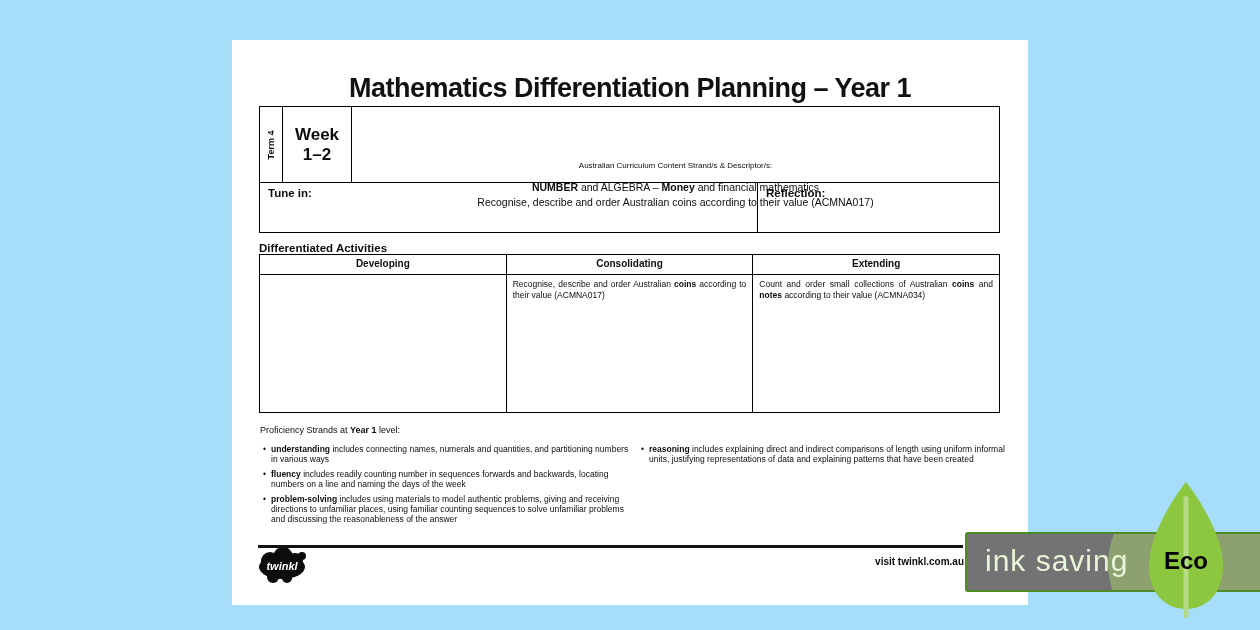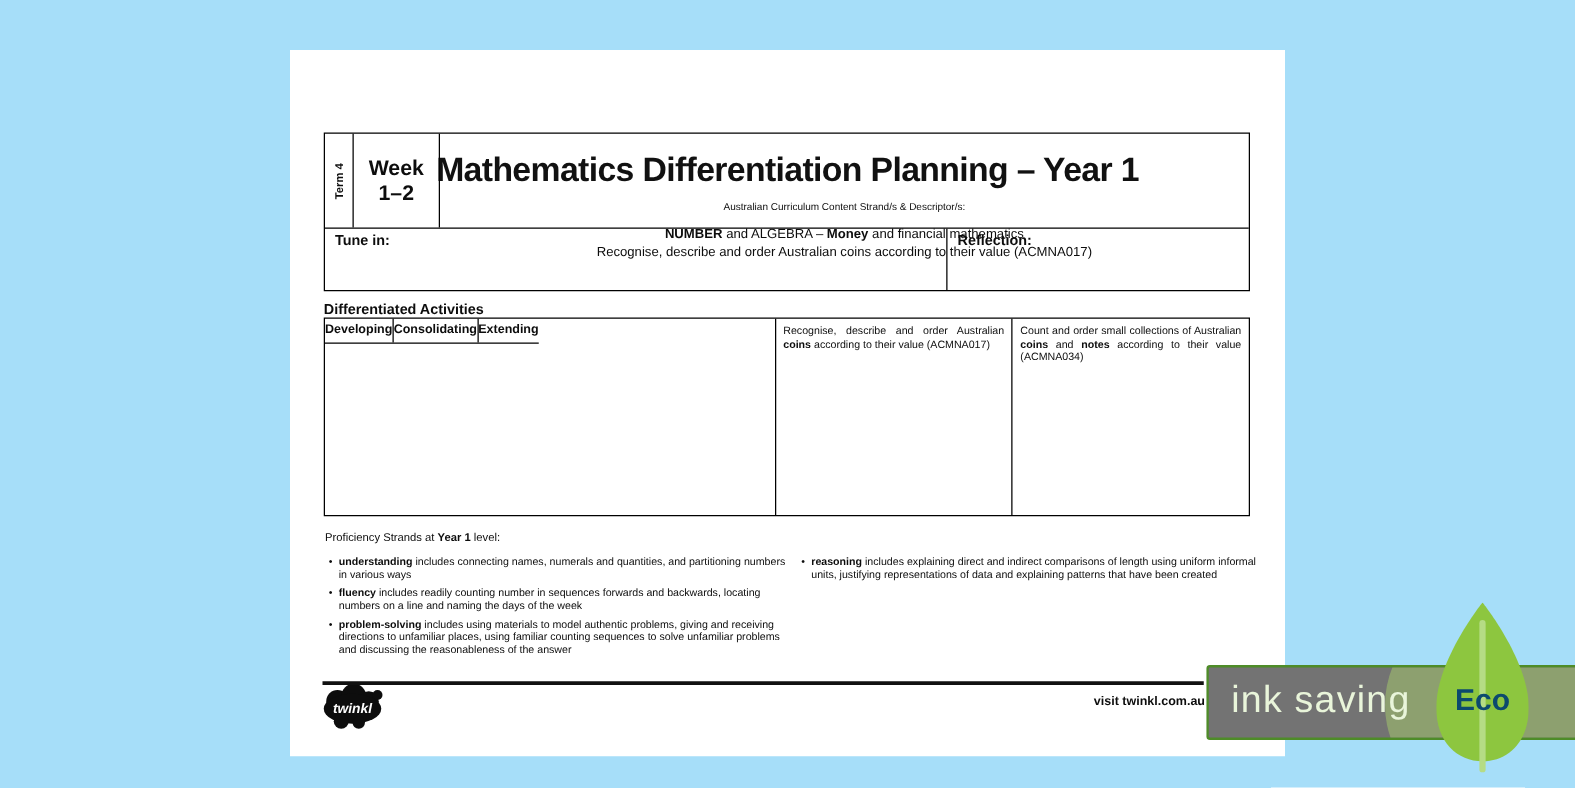--- a/index.html
+++ b/index.html
@@ -2,21 +2,21 @@
 <html><head>
 <meta charset="utf-8">
 <style>
   * { margin:0; padding:0; box-sizing:border-box; }
   html,body { width:1260px; height:630px; overflow:hidden; }
   body { background:#a6def9; font-family:"Liberation Sans", sans-serif; color:#0d0d0d; position:relative; }
 
   .page { position:absolute; left:232px; top:40px; width:796px; height:565px; background:#ffffff; }
 
   .title { position:absolute; left:0; top:33px; width:100%; text-align:center;
-           font-size:27px; font-weight:bold; letter-spacing:-0.5px; color:#111;margin-top:48px; }
+           font-size:27px; font-weight:bold; letter-spacing:-0.5px; color:#111; }
 
   
   .t1 { position:absolute; left:27px; top:66px; width:741px; height:127px;
         border:1.5px solid #000; display:flex; flex-direction:column; }
   .t1-row1 { height:76px; display:flex; border-bottom:1.5px solid #000; }
   .t1-row2 { flex:1; display:flex; }
   .cell-term { width:23px; border-right:1.5px solid #000; display:flex; align-items:center; justify-content:center; }
   .cell-term span { transform:rotate(-90deg); font-size:9px; font-weight:bold; white-space:nowrap; }
   .cell-week { width:69px; border-right:1.5px solid #000; display:flex; flex-direction:column;
                align-items:center; justify-content:center; font-size:17px; font-weight:bold; line-height:20px; }
@@ -24,21 +24,21 @@
   .curric-label { font-size:8px; }
   .curric-strand { font-size:10.5px; margin-top:11px; }
   .curric-desc { font-size:10.5px; margin-top:3px; }
   .cell-tune { width:498px; border-right:1.5px solid #000; padding:4px 8px; font-size:11.5px; font-weight:bold; }
   .cell-refl { flex:1; padding:4px 8px; font-size:11.5px; font-weight:bold; }
 
   
   .da-heading { position:absolute; left:27px; top:202px; width:741px; text-align:left;
                 font-size:11.5px; font-weight:bold; }
   .t2 { position:absolute; left:27px; top:214px; width:741px; height:159px;
-        border:1.5px solid #000; display:flex; flex-direction:row; }
+        border:1.5px solid #000; display:flex; flex-direction:column; }
   .t2-head { height:20px; display:flex; border-bottom:1.5px solid #000; }
   .t2-head > div { flex:1; text-align:center; font-size:10px; font-weight:bold; line-height:18px; }
   .t2-head > div + div { border-left:1.5px solid #000; }
   .t2-body { flex:1; display:flex; }
   .t2-body > div { flex:1; padding:4px 6px; font-size:8.5px; line-height:10.5px; text-align:justify; }
   .t2-body > div + div { border-left:1.5px solid #000; }
 
   
   .prof { font-size:8.5px; line-height:10px; }
   .prof-left  { position:absolute; left:28px;  top:385px; width:372px; }
@@ -56,21 +56,21 @@
   
   .badge { position:absolute; left:965px; top:532px; width:295px; height:60px;
            background:#737373; border:2px solid #4e8c28; border-right:none;
            border-radius:3px 0 0 3px; overflow:hidden; z-index:5; }
   .badge-glow { position:absolute; left:141px; top:-50px; width:160px; height:160px;
                 border-radius:50%; background:rgba(174,214,106,0.45); }
   .ink-label { position:absolute; left:18px; top:50%; transform:translateY(-53%);
                font-size:30px; letter-spacing:1px; color:#e9f5da; }
   .leaf-wrap { position:absolute; left:1149px; top:482px; width:74px; height:136px; z-index:6; }
   .eco-label { position:absolute; left:1149px; top:547px; width:74px; text-align:center;
-               font-size:24px; font-weight:bold; color:#0c4a6e; z-index:7; }
+               font-size:24px; font-weight:bold; color:#000000; z-index:7; }
 </style>
 </head>
 <body>
 
 <div class="page">
 
   <div class="title">Mathematics Differentiation Planning – Year 1</div>
 
   <div class="t1">
     <div class="t1-row1">

